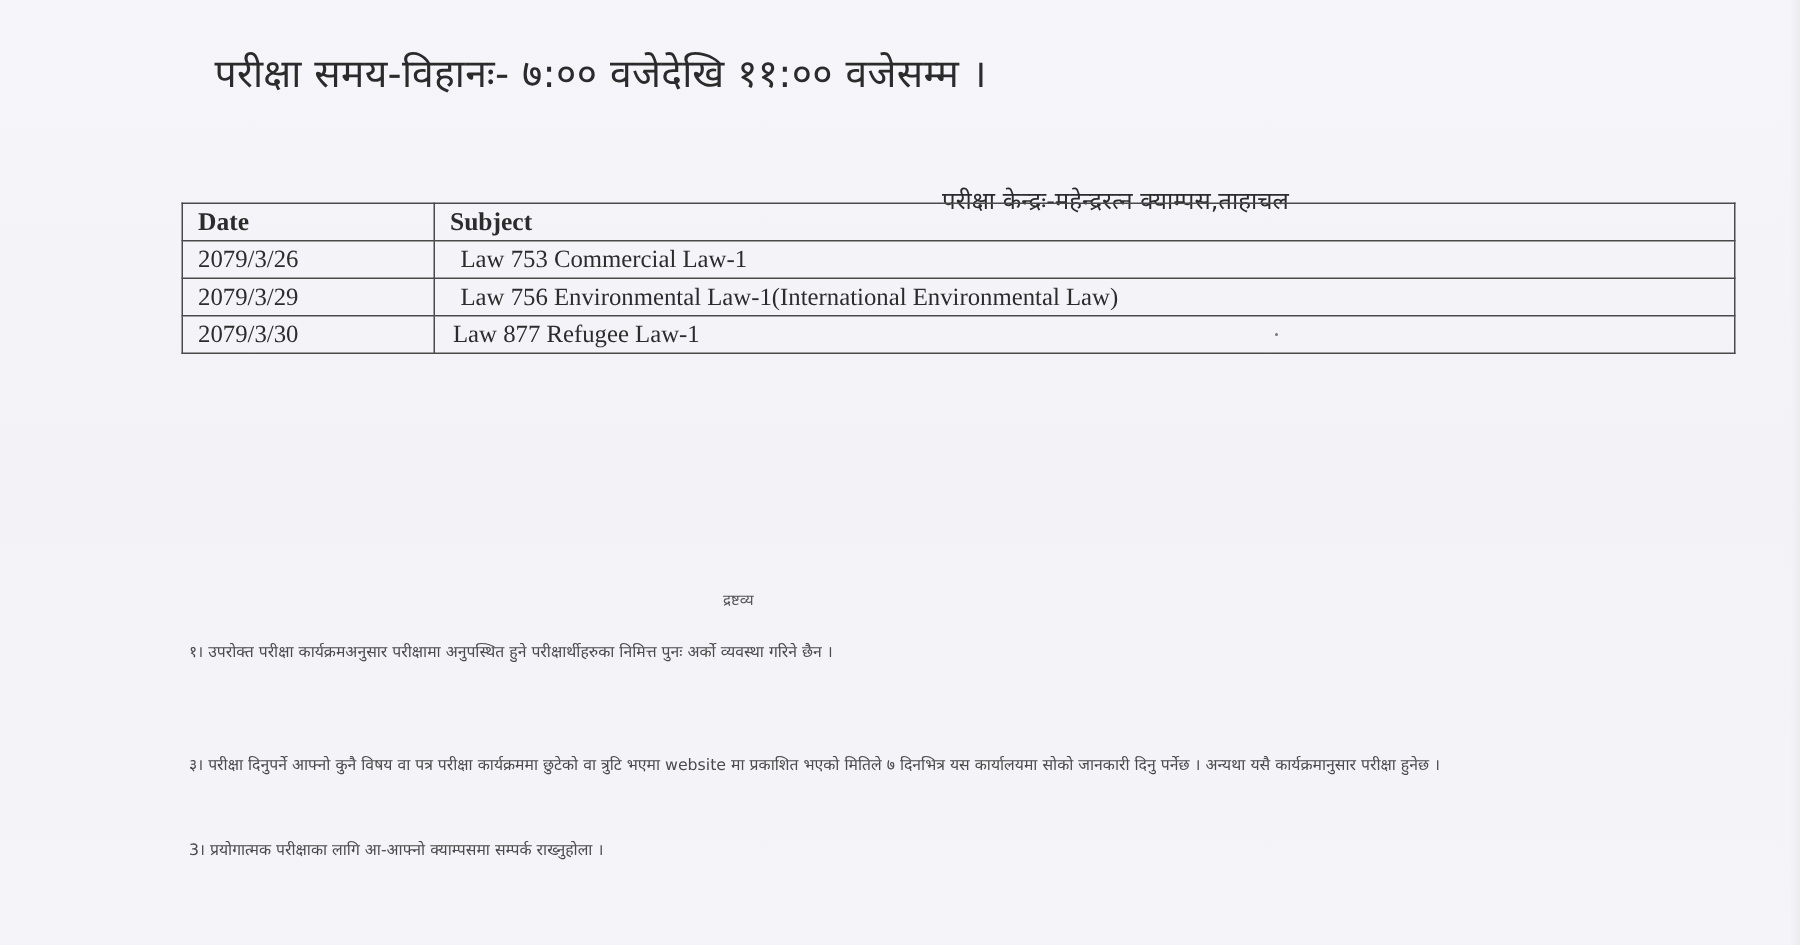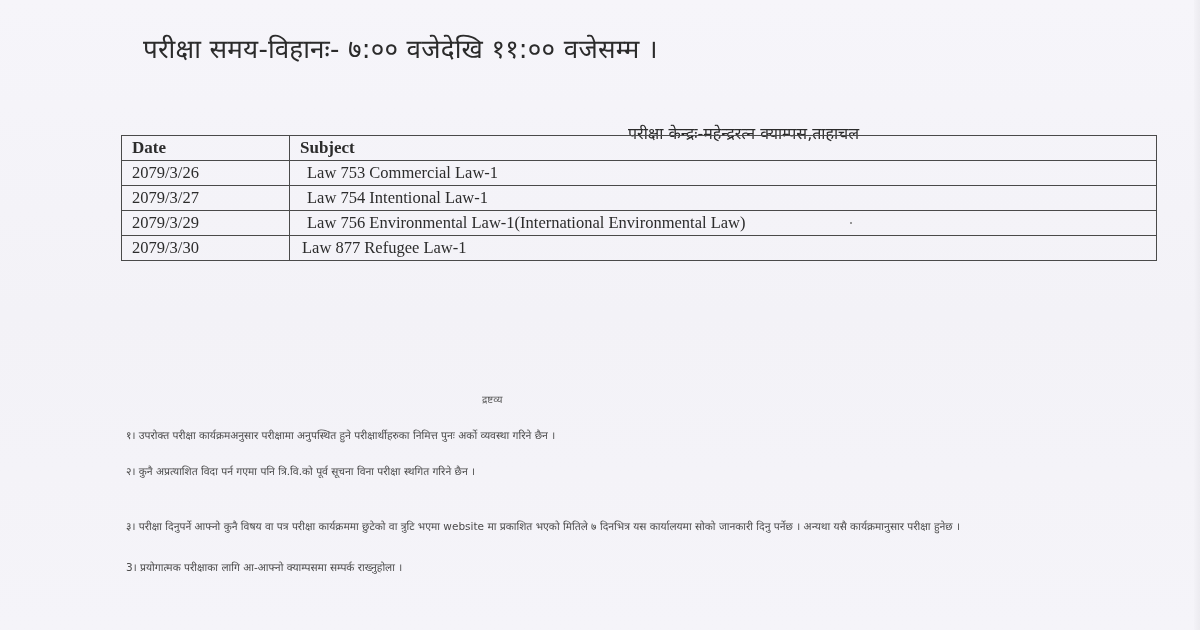--- a/index.html
+++ b/index.html
@@ -109,37 +109,32 @@
         <th class="col-date">Date</th>
         <th>Subject</th>
       </tr>
     </thead>
     <tbody>
       <tr>
         <td>2079/3/26</td>
         <td class="subj indent">Law 753 Commercial Law-1</td>
       </tr>
       <tr>
-        <td>2079/3/27</td>
-        <td class="subj indent">Law 754 Intentional Law-1</td>
-      </tr>
-      <tr>
         <td>2079/3/29</td>
         <td class="subj indent">Law 756 Environmental Law-1(International Environmental Law)</td>
       </tr>
       <tr>
         <td>2079/3/30</td>
         <td class="subj">Law 877 Refugee Law-1</td>
       </tr>
     </tbody>
   </table>
 
   <div class="dot"></div>
 
   <div class="notes-heading">द्रष्टव्य</div>
 
   <div class="note" style="top:425px;">१।  उपरोक्त परीक्षा कार्यक्रमअनुसार परीक्षामा अनुपस्थित हुने परीक्षार्थीहरुका निमित्त पुनः अर्को व्यवस्था गरिने छैन ।</div>
-  <div class="note" style="top:461px;">२। कुनै अप्रत्याशित विदा पर्न गएमा पनि त्रि.वि.को पूर्व सूचना विना परीक्षा स्थगित गरिने छैन ।</div>
-  <div class="note" style="top:500px;margin-top:16px;">३। परीक्षा दिनुपर्ने आफ्नो कुनै विषय वा पत्र परीक्षा कार्यक्रममा छुटेको वा त्रुटि भएमा website मा प्रकाशित भएको मितिले ७ दिनभित्र यस कार्यालयमा सोको जानकारी दिनु पर्नेछ । अन्यथा यसै कार्यक्रमानुसार परीक्षा हुनेछ ।</div>
+  <div class="note" style="top:500px;">३। परीक्षा दिनुपर्ने आफ्नो कुनै विषय वा पत्र परीक्षा कार्यक्रममा छुटेको वा त्रुटि भएमा website मा प्रकाशित भएको मितिले ७ दिनभित्र यस कार्यालयमा सोको जानकारी दिनु पर्नेछ । अन्यथा यसै कार्यक्रमानुसार परीक्षा हुनेछ ।</div>
   <div class="note" style="top:557px;">3।  प्रयोगात्मक परीक्षाका लागि आ-आफ्नो क्याम्पसमा सम्पर्क राख्नुहोला ।</div>
 
   <div class="page-edge"></div>
 </div>
 
 </body></html>

